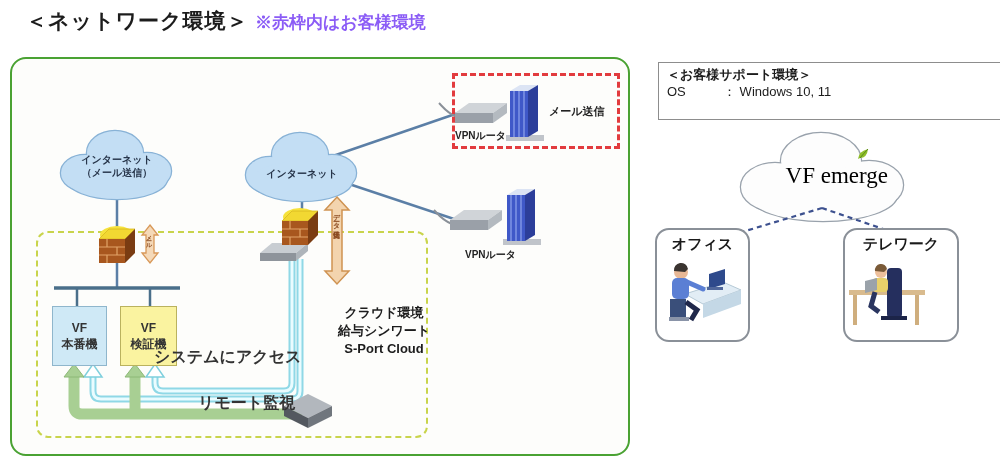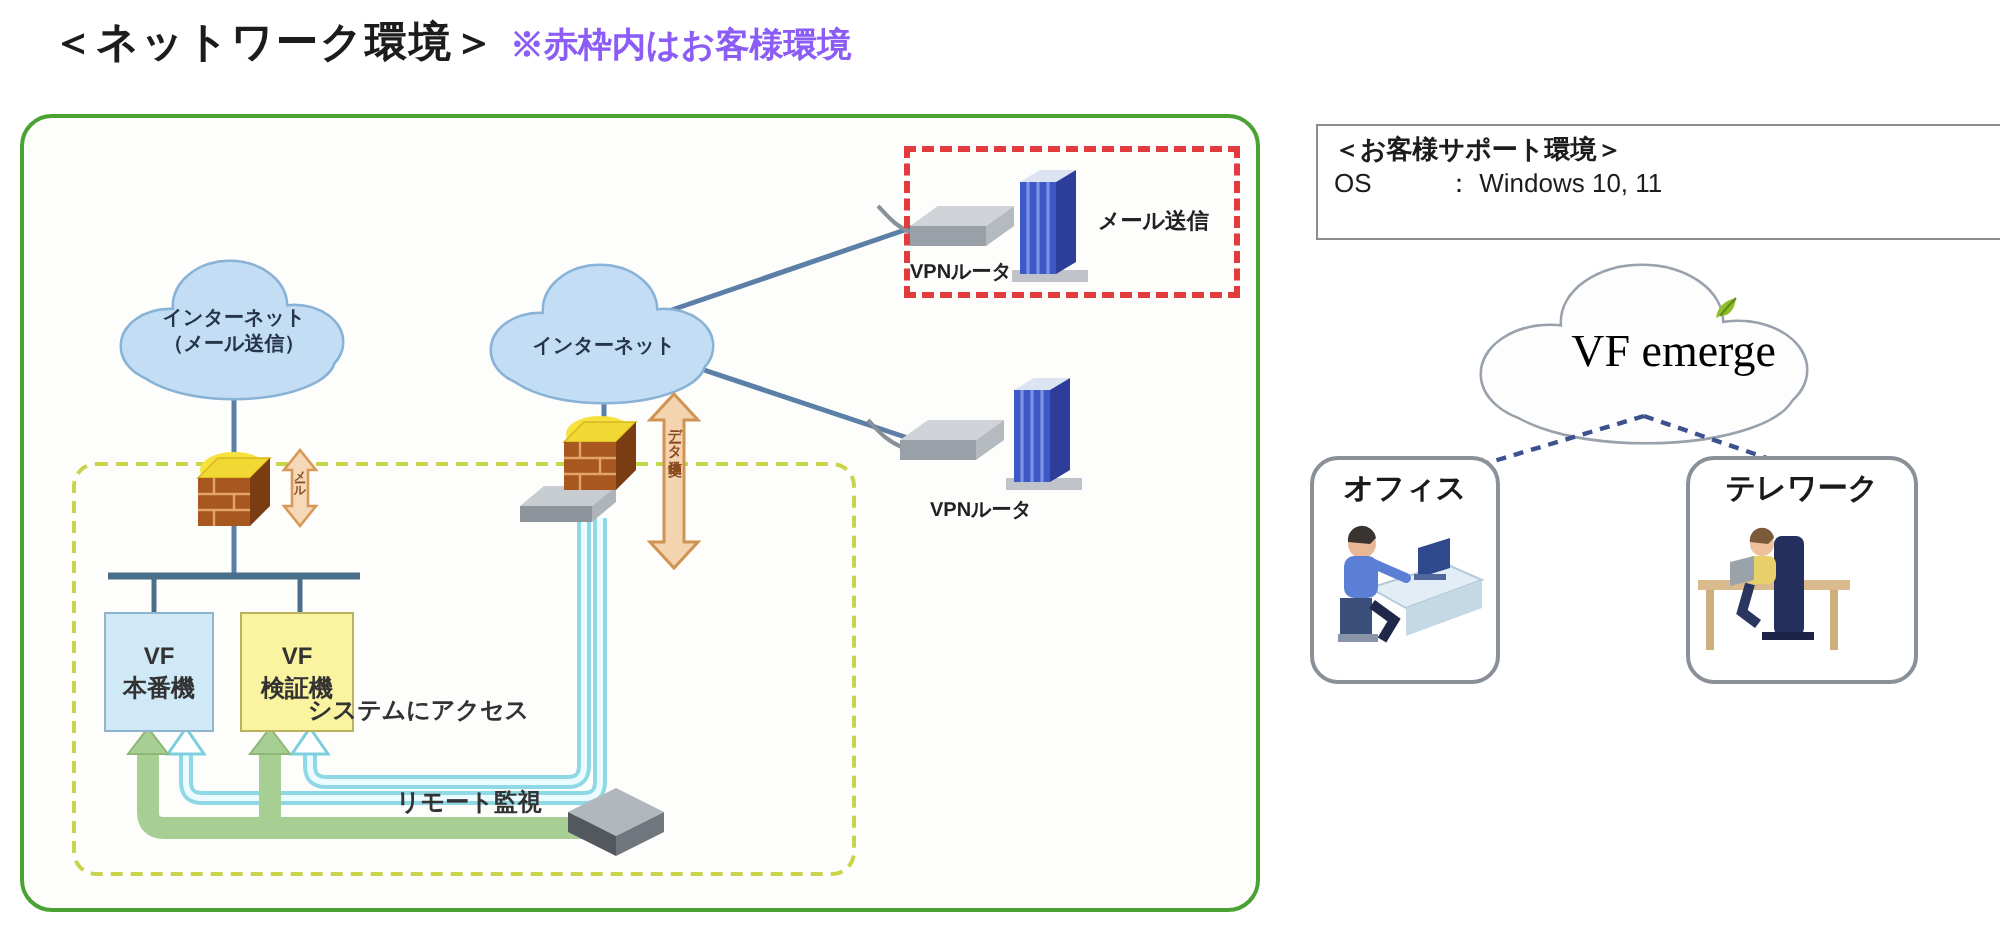--- a/index.html
+++ b/index.html
@@ -18,21 +18,21 @@
 
   svg { display:block; }
   .diagram-svg { position:absolute; left:0; top:0; pointer-events:none; }
 
   .lbl { position:absolute; color:#222; }
   .lbl div { display:block; }
   .cloud-lbl { font-size:10px; font-weight:700; color:#27354a; text-align:center; line-height:13px; }
   .small-lbl { font-size:10px; font-weight:700; color:#222; }
   .site-lbl  { font-size:11px; font-weight:700; color:#222; line-height:15px; }
   .env-lbl   { font-size:13px; font-weight:700; color:#1c1c1c; text-align:center; line-height:18px; }
-  .flow-lbl  { font-size:12px; font-weight:700; color:#333; }
+  .flow-lbl  { font-size:16px; font-weight:700; color:#333; }
 
   .vf-box { position:absolute; width:55px; height:60px; display:flex; flex-direction:column;
             align-items:center; justify-content:center; font-size:12px; font-weight:700; color:#333;
             line-height:16px; text-align:center; }
   .vf-prod { left:40px; top:247px; background:#cfe9f6; border:1.5px solid #8fb6cc; }
   .vf-test { left:108px; top:247px; width:57px; background:#faf3a0; border:1.5px solid #bab25e; }
 
   .vtext { position:absolute; writing-mode:vertical-rl; text-orientation:upright;
            color:#8a4a20; font-weight:700; letter-spacing:0; }
   .vtext-small { left:132px; top:172px; font-size:6px; }
@@ -201,20 +201,25 @@
 
     <div class="vf-box vf-prod">
       <div>VF</div>
       <div>本番機</div>
     </div>
     <div class="vf-box vf-test">
       <div>VF</div>
       <div>検証機</div>
     </div>
 
+    <div class="lbl env-lbl" style="left:316px; top:245px; width:112px;">
+      <div>クラウド環境</div>
+      <div>給与シンワート</div>
+      <div>S-Port Cloud</div>
+    </div>
 
     <div class="lbl flow-lbl" style="left:142px; top:288px;">システムにアクセス</div>
     <div class="lbl flow-lbl" style="left:186px; top:334px;">リモート監視</div>
   </div>
 
   <div class="support-box">
     <div class="support-heading">＜お客様サポート環境＞</div>
     <div class="support-row">
       <span class="k">OS</span>
       <span class="v">： Windows 10, 11</span>

